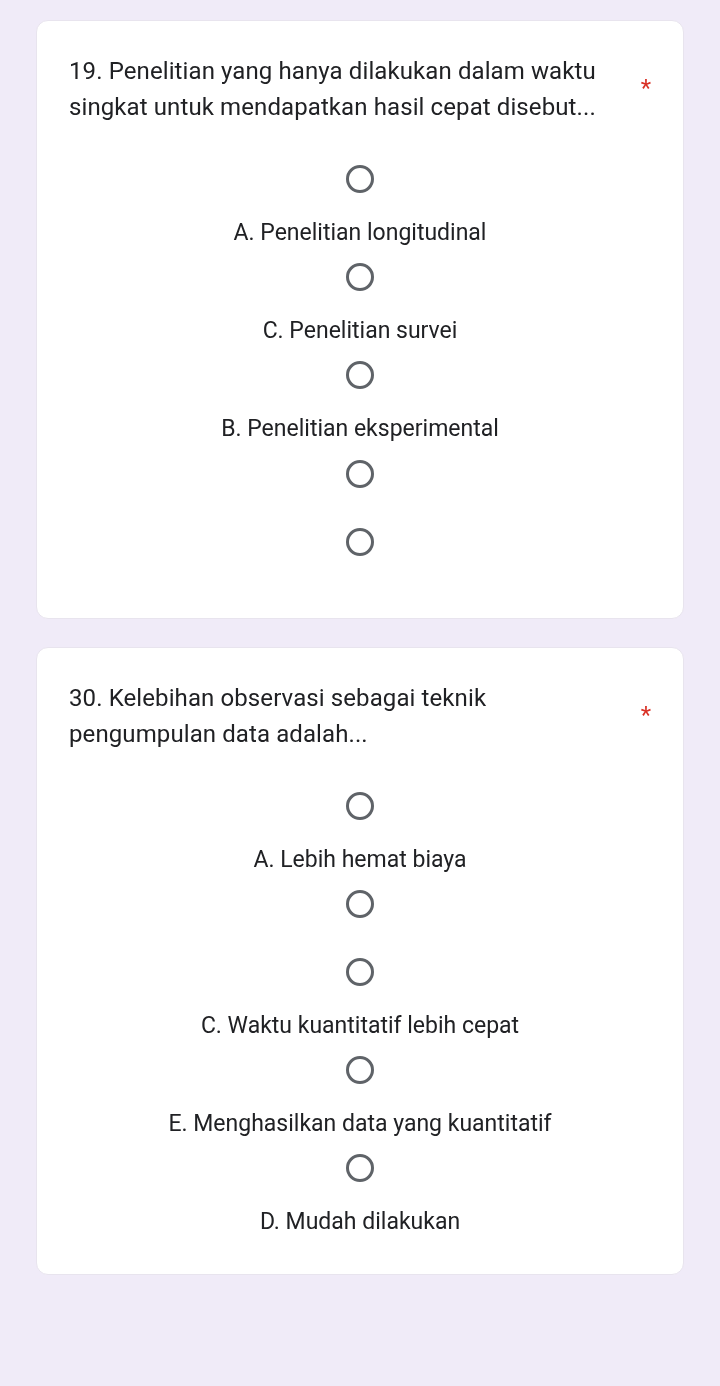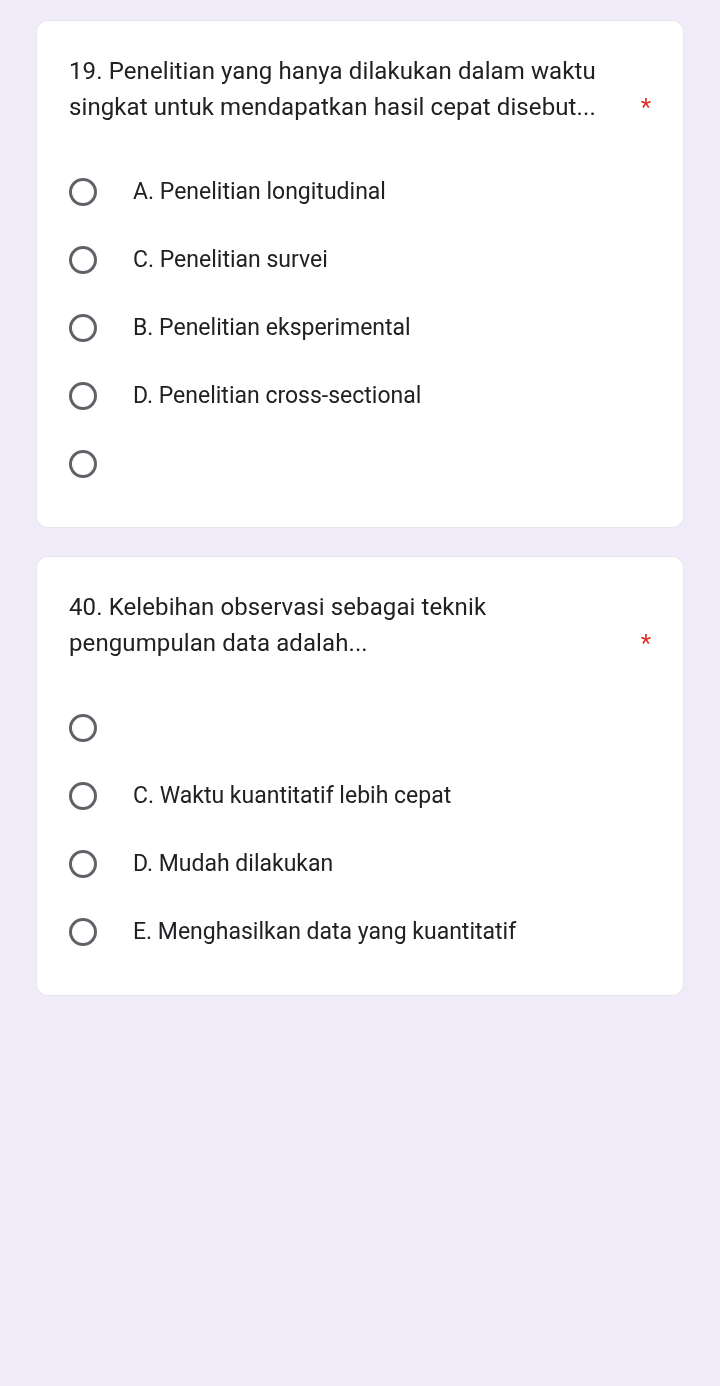--- a/index.html
+++ b/index.html
@@ -15,21 +15,21 @@
   }
   .question-card {
     background-color: #ffffff;
     border-radius: 12px;
     padding: 32px 32px 36px 32px;
     margin-bottom: 28px;
     border: 1px solid #e8e4ee;
   }
   .question-header {
     display: flex;
-    align-items: flex-end;
+    align-items: center;
     margin-bottom: 40px;
   }
   .question-text {
     font-size: 24px;
     color: #202124;
     line-height: 1.5;
     letter-spacing: 0.1px;
     flex: 1;
   }
   .required-asterisk {
@@ -39,23 +39,24 @@
     line-height: 1.4;
   }
   .options-group {
     display: flex;
     flex-direction: column;
     gap: 14px;
   }
   .option-row {
     display: flex;
     align-items: center;
-    gap: 36px;
+    gap: 24px;
     min-height: 54px;
     cursor: pointer;
+    flex-direction: column;
   }
   .radio-circle {
     width: 28px;
     height: 28px;
     border: 3px solid #5f6368;
     border-radius: 50%;
     flex-shrink: 0;
   }
   .option-label {
     font-size: 23px;
@@ -79,43 +80,46 @@
     <div class="option-row">
       <div class="radio-circle"></div>
       <div class="option-label">C. Penelitian survei</div>
     </div>
     <div class="option-row">
       <div class="radio-circle"></div>
       <div class="option-label">B. Penelitian eksperimental</div>
     </div>
     <div class="option-row">
       <div class="radio-circle"></div>
-      <div class="option-label">D. Penelitian cross-sectional</div>
     </div>
     <div class="option-row">
       <div class="radio-circle"></div>
     </div>
   </div>
 </div>
 
 <div class="question-card">
   <div class="question-header">
-    <div class="question-text">40. Kelebihan observasi sebagai teknik pengumpulan data adalah...</div>
+    <div class="question-text">30. Kelebihan observasi sebagai teknik pengumpulan data adalah...</div>
     <div class="required-asterisk">*</div>
   </div>
   <div class="options-group">
+    <div class="option-row">
+      <div class="radio-circle"></div>
+      <div class="option-label">A. Lebih hemat biaya</div>
+    </div>
     <div class="option-row">
       <div class="radio-circle"></div>
     </div>
     <div class="option-row">
       <div class="radio-circle"></div>
       <div class="option-label">C. Waktu kuantitatif lebih cepat</div>
     </div>
     <div class="option-row">
       <div class="radio-circle"></div>
-      <div class="option-label">D. Mudah dilakukan</div>
+      <div class="option-label">E. Menghasilkan data yang kuantitatif</div>
     </div>
     <div class="option-row">
       <div class="radio-circle"></div>
-      <div class="option-label">E. Menghasilkan data yang kuantitatif</div>
+      <div class="option-label">D. Mudah dilakukan</div>
     </div>
   </div>
 </div>
 
 </body></html>

